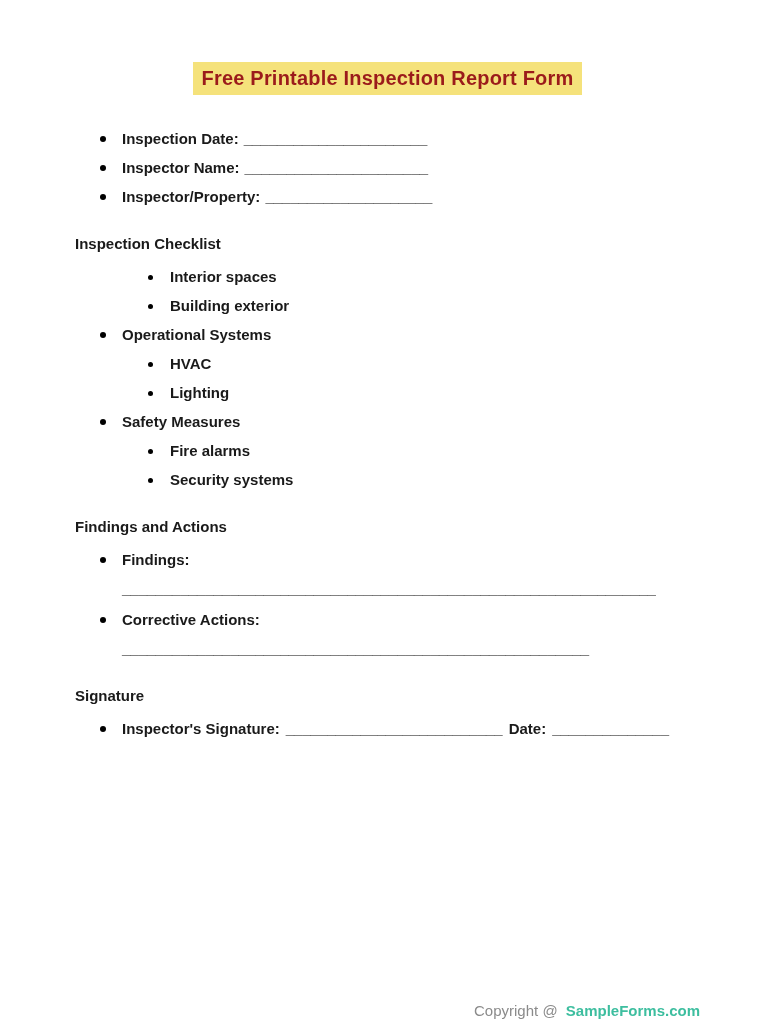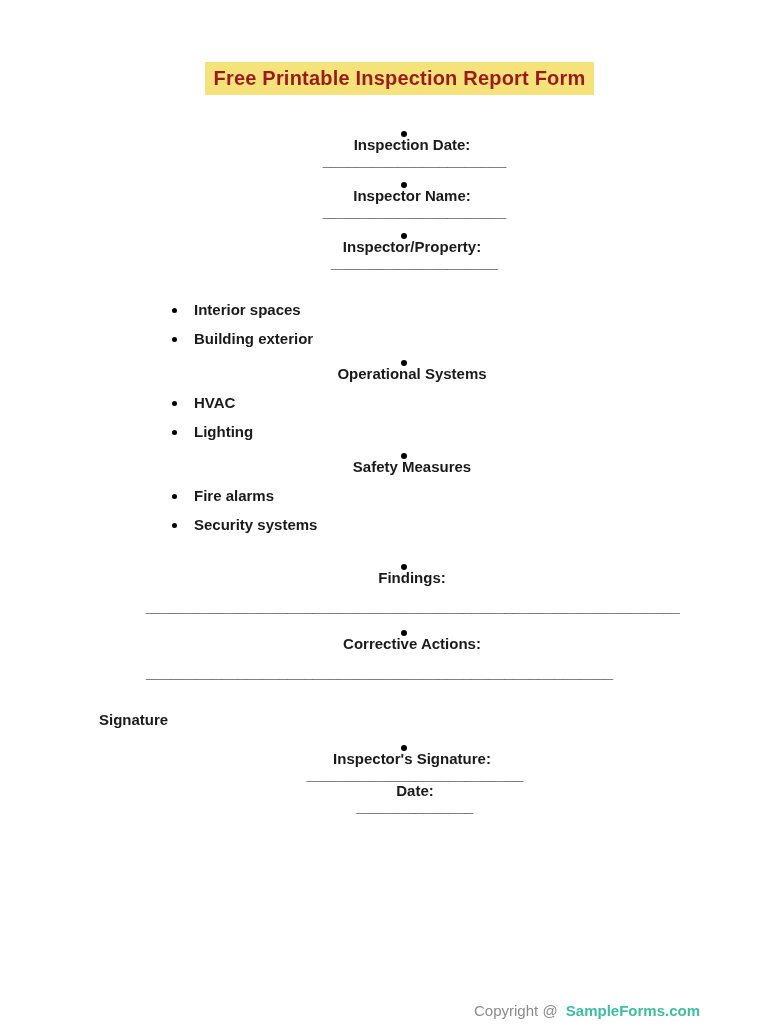--- a/index.html
+++ b/index.html
@@ -6,33 +6,33 @@
     --title-text:#9b1b1b;
     --title-highlight:#f5e27b;
     --link:#3dbe9f;
     --footer-text:#8b8b8b;
     --ink:#1a1a1a;
   }
   *{margin:0;padding:0;box-sizing:border-box;}
   html,body{background:#fff;}
   .page{
     width:770px;height:1028px;background:#ffffff;position:relative;
-    font-family:"Liberation Sans", sans-serif;color:var(--ink);overflow:hidden;padding-left:24px;
+    font-family:"Liberation Sans", sans-serif;color:var(--ink);overflow:hidden;
   }
   .content{padding:62px 70px 0 75px;}
   .title-wrap{text-align:center;margin-bottom:36px;}
   .title{
     display:inline-block;background:var(--title-highlight);color:var(--title-text);
     font-size:20px;font-weight:700;padding:5px 9px;letter-spacing:.2px;
   }
   section{margin-top:31px;}
   section:first-of-type{margin-top:0;}
   h2{font-size:15px;font-weight:700;color:var(--ink);margin:0 0 17px 0;line-height:16px;}
   .item{display:flex;align-items:center;margin:0 0 13px 0;line-height:16px;font-size:15px;font-weight:700;}
-  .item.l1{padding-left:25px;flex-direction:column;}
+  .item.l1{padding-left:25px;}
   .item.l2{padding-left:73px;}
   .dot{width:6px;height:6px;border-radius:50%;background:#000;margin-right:16px;flex:0 0 auto;}
   .item.l2 .dot{width:5px;height:5px;margin-right:17px;}
   .line{margin-left:5px;font-weight:700;white-space:nowrap;}
   .fill-line{
     padding-left:47px;margin:2px 0 15px 0;font-size:15px;font-weight:700;
     line-height:16px;white-space:nowrap;overflow:hidden;
   }
   .sig-row .seg{margin-left:6px;white-space:nowrap;text-align:center;}
   .footer{
@@ -64,20 +64,21 @@
         <span class="line">______________________</span>
       </div>
       <div class="item l1">
         <span class="dot"></span>
         <span>Inspector/Property:</span>
         <span class="line">____________________</span>
       </div>
     </section>
 
     <section>
+      <h2>Inspection Checklist</h2>
 
       <div class="item l2">
         <span class="dot"></span>
         <span>Interior spaces</span>
       </div>
       <div class="item l2">
         <span class="dot"></span>
         <span>Building exterior</span>
       </div>
 
@@ -102,20 +103,21 @@
         <span class="dot"></span>
         <span>Fire alarms</span>
       </div>
       <div class="item l2">
         <span class="dot"></span>
         <span>Security systems</span>
       </div>
     </section>
 
     <section>
+      <h2>Findings and Actions</h2>
 
       <div class="item l1">
         <span class="dot"></span>
         <span>Findings:</span>
       </div>
       <div class="fill-line">________________________________________________________________</div>
 
       <div class="item l1">
         <span class="dot"></span>
         <span>Corrective Actions:</span>

